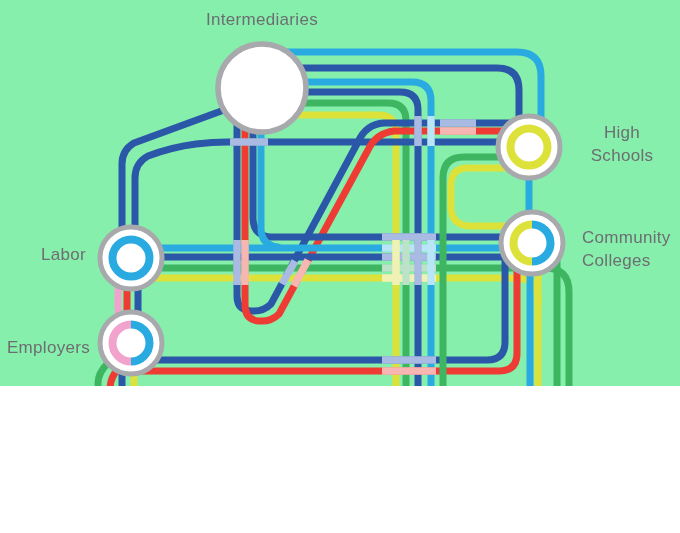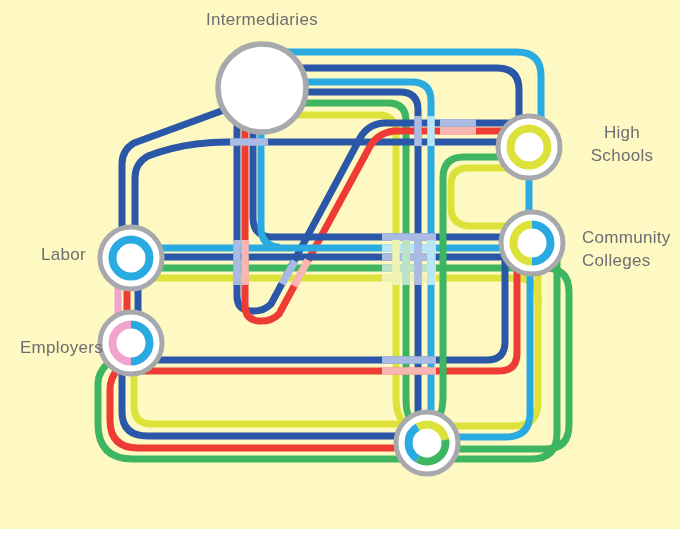--- a/index.html
+++ b/index.html
@@ -1,25 +1,25 @@
 <!DOCTYPE html>
 <html><head>
 <meta charset="utf-8">
 <style>
   html,body{margin:0;padding:0;background:#ffffff;}
-  .stage{position:relative;width:680px;height:529px;background:#fef9c3;overflow:hidden;
+  .stage{position:relative;width:680px;height:386px;background:#86efac;overflow:hidden;
          font-family:"Liberation Sans", sans-serif;}
   .stage svg{position:absolute;left:0;top:0;}
   .node-label{position:absolute;color:#6d6e71;font-size:17px;line-height:23px;
               letter-spacing:0.3px;white-space:pre-line;}
   .lbl-intermediaries{left:162px;top:8px;width:200px;text-align:center;}
   .lbl-high-schools{left:582px;top:121px;width:80px;text-align:center;}
   .lbl-community-colleges{left:582px;top:226px;width:105px;text-align:left;}
   .lbl-labor{left:18px;top:243px;width:68px;text-align:right;}
-  .lbl-employers{left:0px;top:336px;width:90px;text-align:right;margin-left:13px;}
+  .lbl-employers{left:0px;top:336px;width:90px;text-align:right;}
   .lbl-cbo{left:312px;top:479px;width:230px;text-align:center;}
 </style>
 </head>
 <body>
 
 <div class="stage">
   <svg id="diagram-svg" width="680" height="533" viewBox="0 0 680 533">
     <g id="lines-layer">
         <path d="M270,52 H517 Q541,52 541,76 V118" stroke="#29abe2" stroke-width="7" fill="none" stroke-linecap="round" stroke-linejoin="round"></path>
         <path d="M270,68 H497 Q519,68 519,90 V118" stroke="#2b57a8" stroke-width="7" fill="none" stroke-linecap="round" stroke-linejoin="round"></path>

